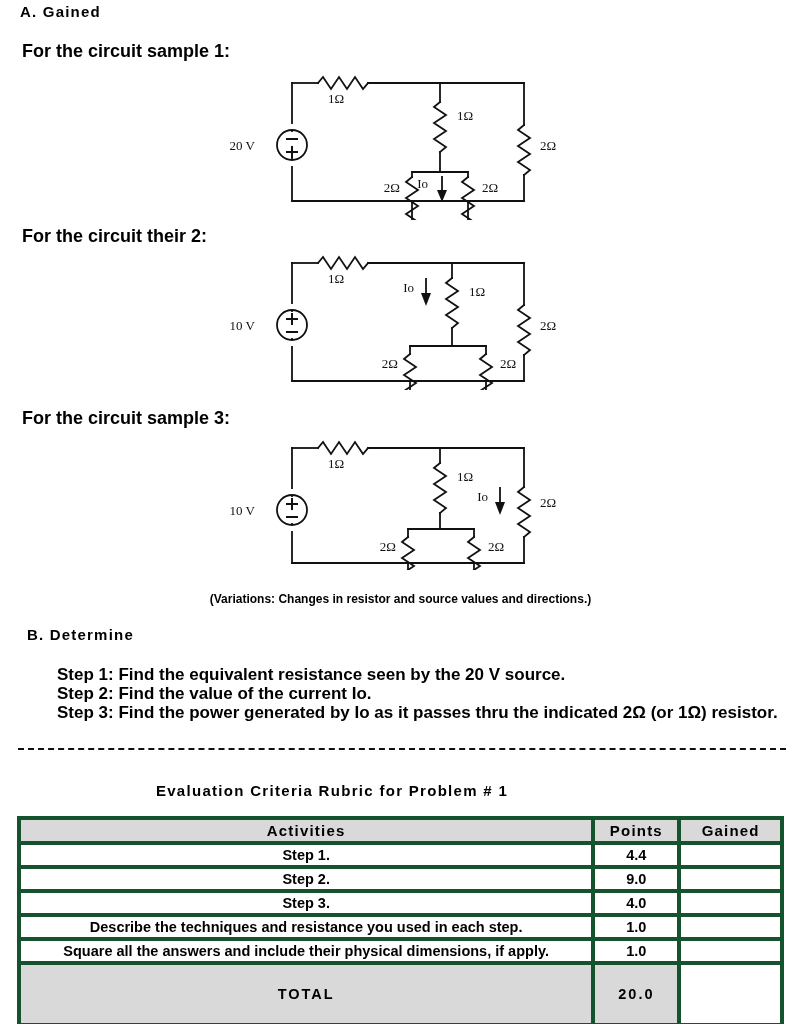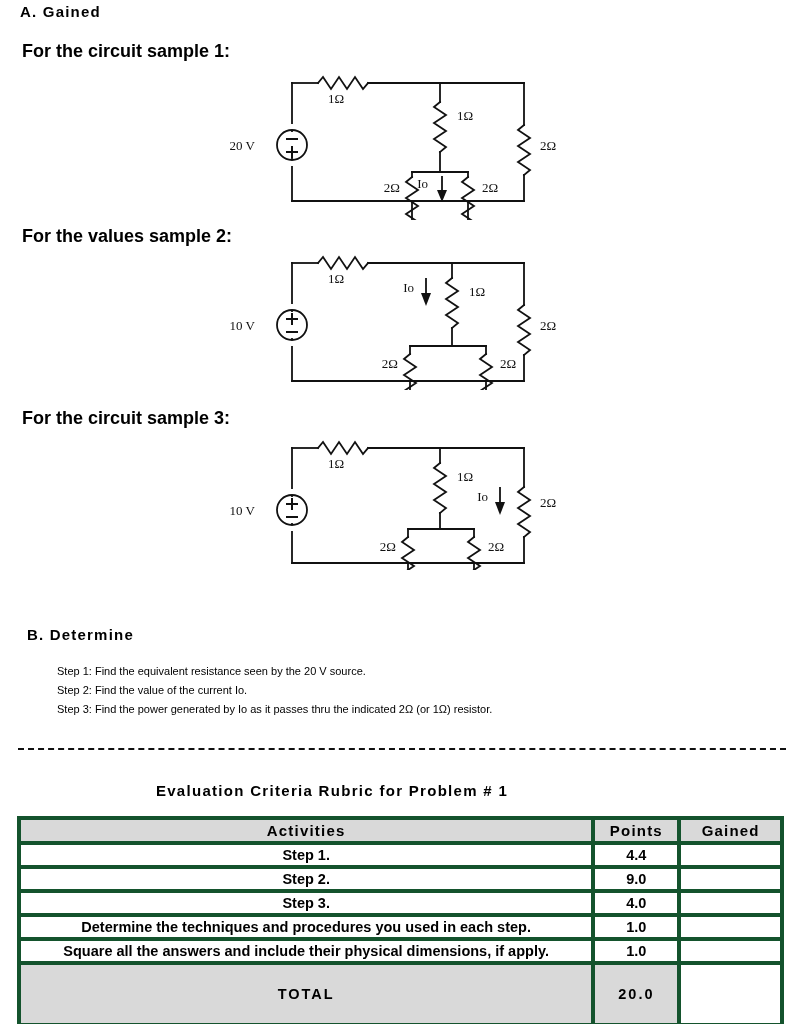--- a/index.html
+++ b/index.html
@@ -27,22 +27,22 @@
   }
   .variations {
     position: absolute;
     font-size: 12px;
     font-weight: bold;
     white-space: nowrap;
     text-align: center;
   }
   .step-line {
     position: absolute;
-    font-size: 11px;
-    font-weight: normal;
+    font-size: 17px;
+    font-weight: bold;
     white-space: nowrap;
   }
   .dashline {
     position: absolute;
     left: 18px; top: 748px;
     width: 768px; height: 0;
     border-top: 2px dashed #111;
   }
   .rubric-title {
     position: absolute;
@@ -157,21 +157,21 @@
         <text x="106" y="33" text-anchor="middle">1Ω</text>
         <text x="227" y="50">1Ω</text>
         <text x="170" y="122" text-anchor="end">2Ω</text>
         <text x="252" y="122">2Ω</text>
         <text x="310" y="80">2Ω</text>
         <text x="198" y="118" text-anchor="end">Io</text>
       </g>
     </svg>
   </div>
 
-  <div class="lead" style="left:22px; top:226px;">For the values sample 2:</div>
+  <div class="lead" style="left:22px; top:226px;">For the circuit their 2:</div>
 
   <div class="circuit" style="left:230px; top:250px;">
     <svg width="350" height="140" viewBox="0 0 350 140">
       <g stroke="#111" stroke-width="1.8" fill="none" stroke-linecap="square">
         <path d="M62,13 L88,13"></path>
         <path d="M88,13 l5,-6 l8,12 l8,-12 l8,12 l8,-12 l8,12 l5,-6"></path>
         <path d="M138,13 L294,13"></path>
         <path d="M62,13 L62,53"></path>
         <path d="M62,97 L62,131"></path>
         <path d="M62,131 L294,131"></path>
@@ -265,20 +265,21 @@
         <text x="106" y="33" text-anchor="middle">1Ω</text>
         <text x="227" y="46">1Ω</text>
         <text x="166" y="116" text-anchor="end">2Ω</text>
         <text x="258" y="116">2Ω</text>
         <text x="310" y="72">2Ω</text>
         <text x="258" y="66" text-anchor="end">Io</text>
       </g>
     </svg>
   </div>
 
+  <div class="variations" style="left:0; top:592px; width:801px;">(Variations: Changes in resistor and source values and directions.)</div>
 
   <div class="hdr-section" style="left:27px; top:626px;">B. Determine</div>
 
   <div class="step-line" style="left:57px; top:665px;">Step 1: Find the equivalent resistance seen by the 20 V source.</div>
   <div class="step-line" style="left:57px; top:684px;">Step 2: Find the value of the current Io.</div>
   <div class="step-line" style="left:57px; top:703px;">Step 3: Find the power generated by Io as it passes thru the indicated 2Ω (or 1Ω) resistor.</div>
 
   <div class="dashline"></div>
 
   <div class="rubric-title">Evaluation Criteria Rubric for Problem # 1</div>
@@ -301,21 +302,21 @@
         <td>Step 2.</td>
         <td>9.0</td>
         <td></td>
       </tr>
       <tr>
         <td>Step 3.</td>
         <td>4.0</td>
         <td></td>
       </tr>
       <tr>
-        <td class="nowrapcell">Determine the techniques and procedures you used in each step.</td>
+        <td class="nowrapcell">Describe the techniques and resistance you used in each step.</td>
         <td>1.0</td>
         <td></td>
       </tr>
       <tr>
         <td class="nowrapcell">Square all the answers and include their physical dimensions, if apply.</td>
         <td>1.0</td>
         <td></td>
       </tr>
       <tr class="total">
         <td class="t-act">TOTAL</td>

